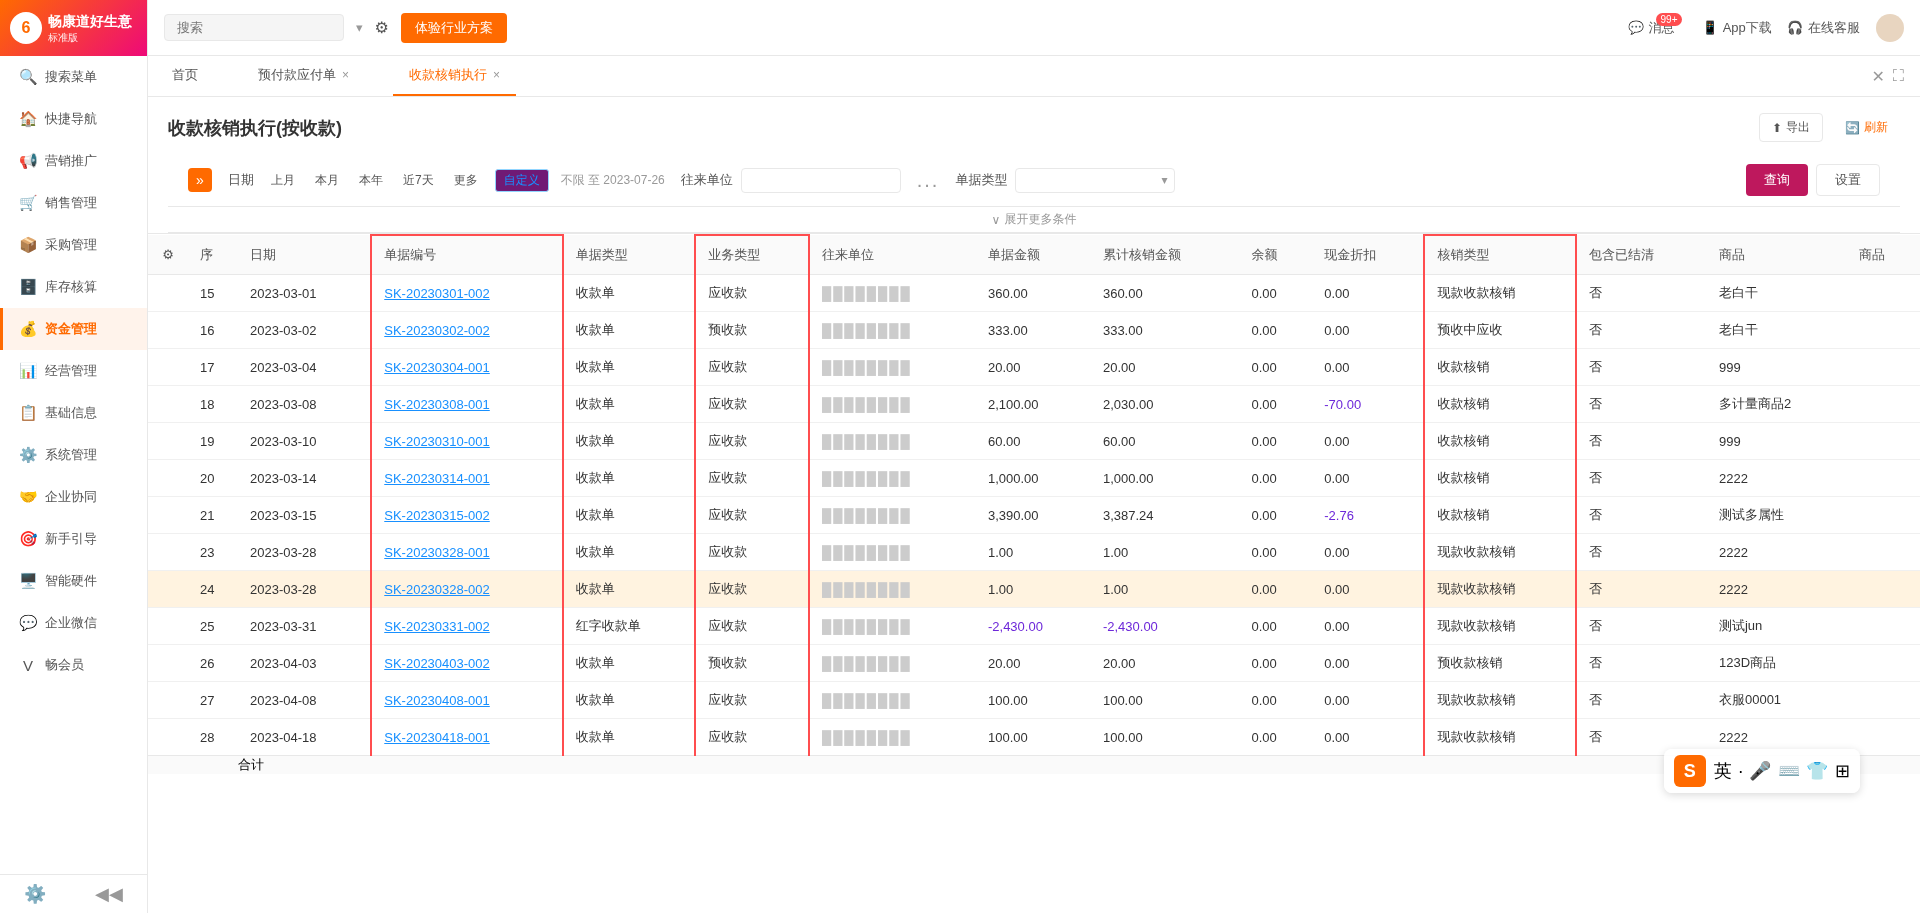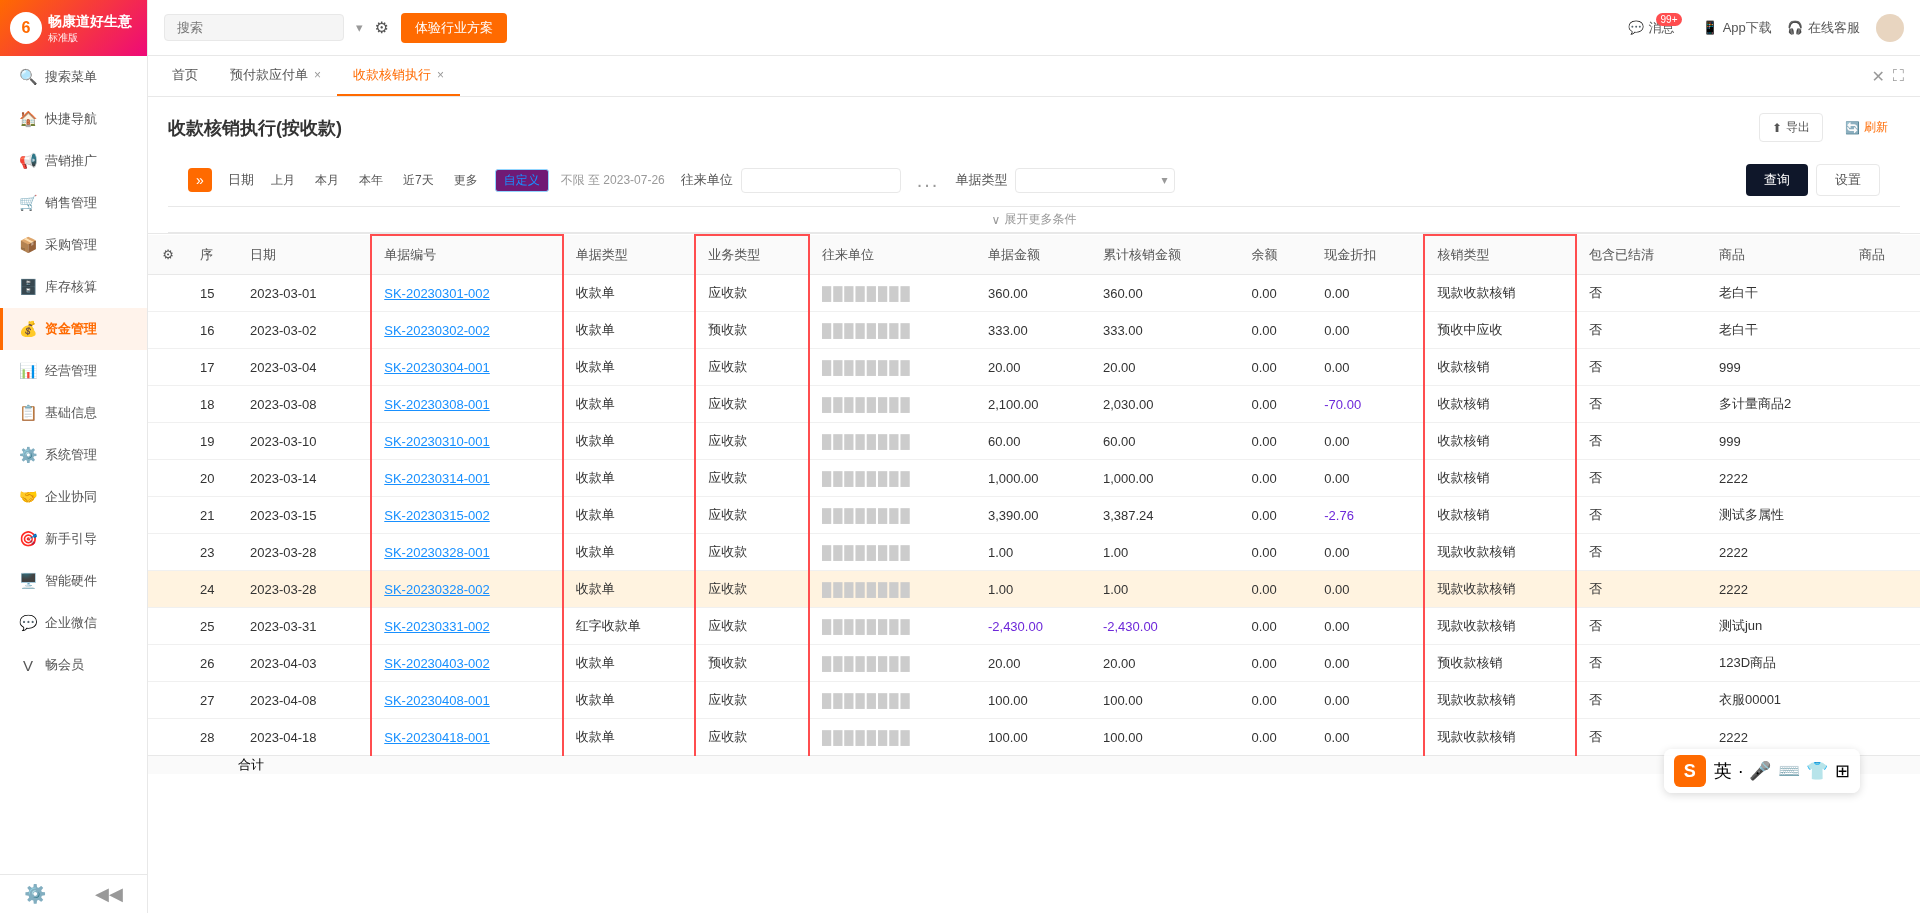--- a/index.html
+++ b/index.html
@@ -82,20 +82,21 @@
     .topbar-service { display: flex; align-items: center; gap: 4px; cursor: pointer; color: #555; }
     .topbar-avatar { width: 28px; height: 28px; border-radius: 50%; background: #ddd; cursor: pointer; }
 
     
     .tabbar {
       background: #fff;
       display: flex; align-items: center;
       border-bottom: 1px solid #e8e8e8;
       padding: 0 8px;
       min-height: 40px;
+      gap: 28px;
     }
     .tab {
       display: flex; align-items: center; gap: 6px;
       padding: 10px 16px; cursor: pointer;
       border-bottom: 2px solid transparent;
       color: #555; font-size: 13px; white-space: nowrap;
     }
     .tab.active { color: #ff6a00; border-bottom-color: #ff6a00; font-weight: 500; }
     .tab-close { color: #999; font-size: 12px; cursor: pointer; }
     .tabbar-spacer { flex: 1; }
@@ -164,21 +165,21 @@
       border: 1px solid #e8e8e8; border-radius: 4px; padding: 4px 28px 4px 10px;
       font-size: 13px; color: #333; background: #fff; cursor: pointer; min-width: 160px;
       appearance: none;
     }
     .filter-select-wrapper { position: relative; display: inline-block; }
     .filter-select-wrapper::after {
       content: '▾'; position: absolute; right: 8px; top: 50%; transform: translateY(-50%);
       color: #999; pointer-events: none; font-size: 12px;
     }
     .query-btn {
-      background: #0f172a; color: #fff; border: none;
+      background: #be185d; color: #fff; border: none;
       padding: 6px 18px; border-radius: 4px; cursor: pointer; font-size: 13px;
     }
     .settings-btn {
       border: 1px solid #e8e8e8; background: #fff; color: #555;
       padding: 6px 18px; border-radius: 4px; cursor: pointer; font-size: 13px;
     }
     .expand-more-row {
       display: flex; justify-content: center; align-items: center;
       background: #fff; padding: 4px 0; border-bottom: 1px solid #e8e8e8;
     }

